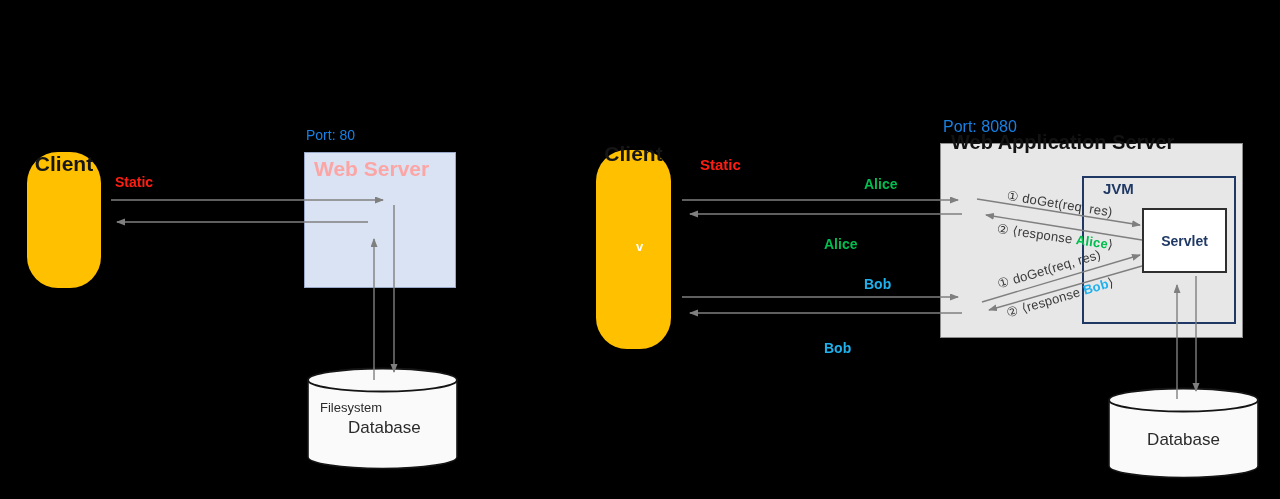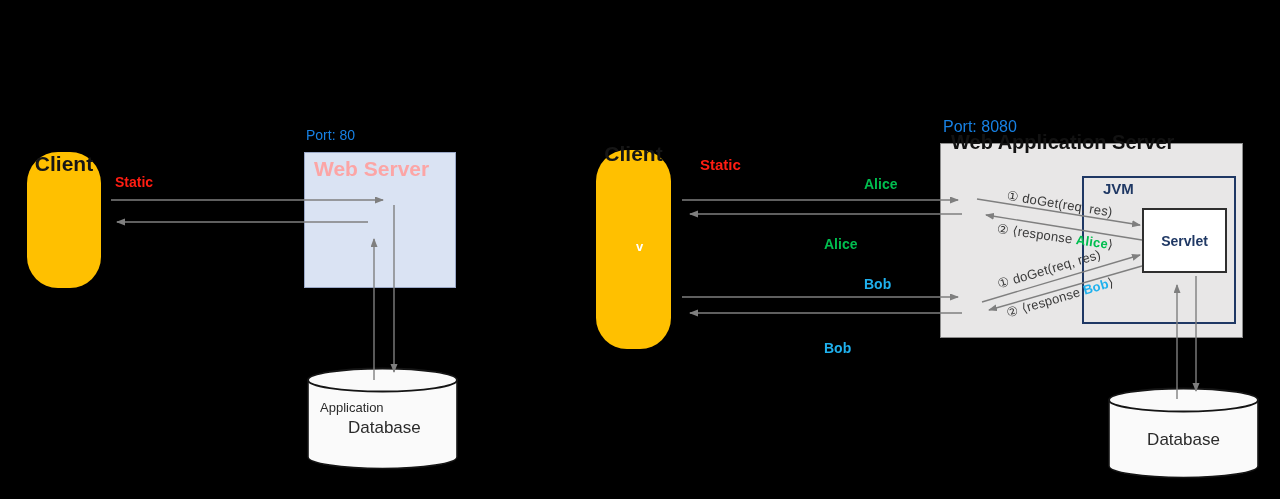--- a/index.html
+++ b/index.html
@@ -110,17 +110,17 @@
   <div class="servlet-label-wrap" style="left:1142px;top:208px;width:85px;height:65px">
     <span>Servlet</span>
   </div>
 
   <div class="lab t-flow" style="left:1008px;top:189px;transform:rotate(9deg)">① doGet(req, res)</div>
   <div class="lab t-flow" style="left:998px;top:222px;transform:rotate(8deg)"><span>② ⟨response </span><span class="uname t-green" style="font-size:13px">Alice</span><span>⟩</span></div>
 
   <div class="lab t-flow" style="left:996px;top:278px;transform:rotate(-16.5deg)">① doGet(req, res)</div>
   <div class="lab t-flow" style="left:1005px;top:307px;transform:rotate(-16.5deg)"><span>② ⟨response </span><span class="uname t-cyan" style="font-size:13px">Bob</span><span>⟩</span></div>
 
-  <div class="lab t-db" style="left:320px;top:401px;font-size:13px">Application</div>
+  <div class="lab t-db" style="left:320px;top:401px;font-size:13px">Filesystem</div>
   <div class="lab t-db" style="left:348px;top:418px;font-size:17px">Database</div>
   <div class="lab t-db" style="left:1109px;top:430px;width:149px;text-align:center;font-size:17px">Database</div>
 
 </div>
 
 </body></html>

